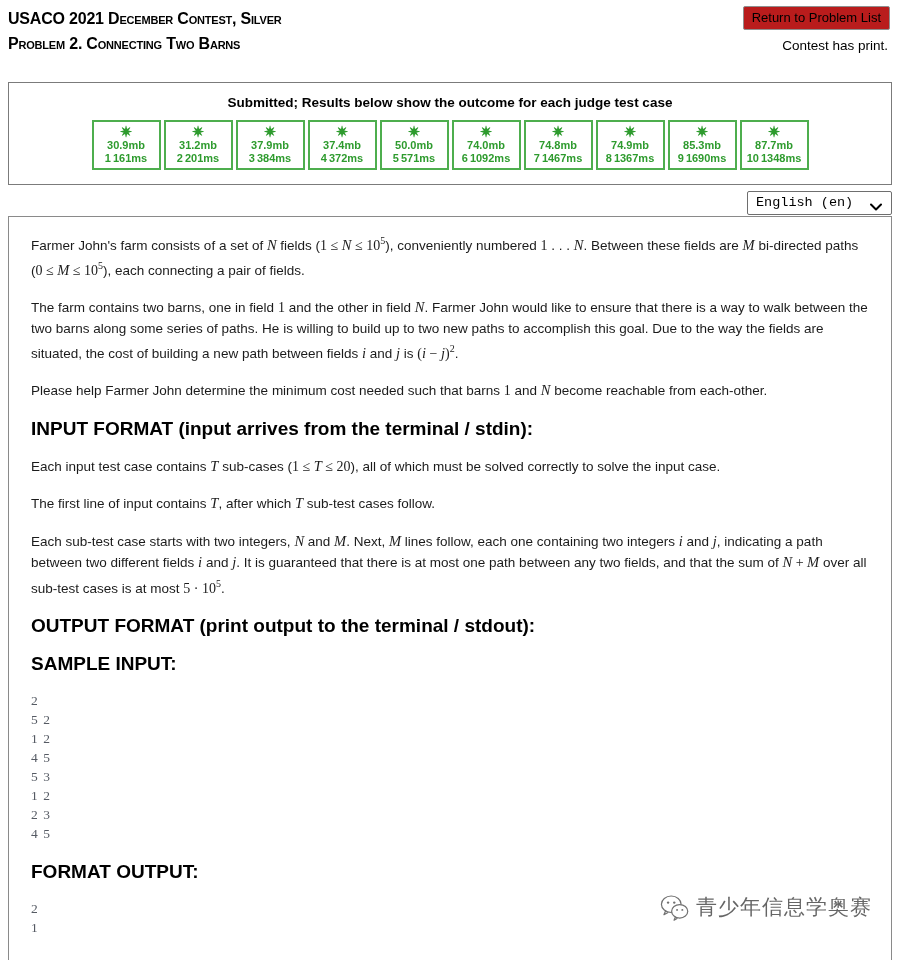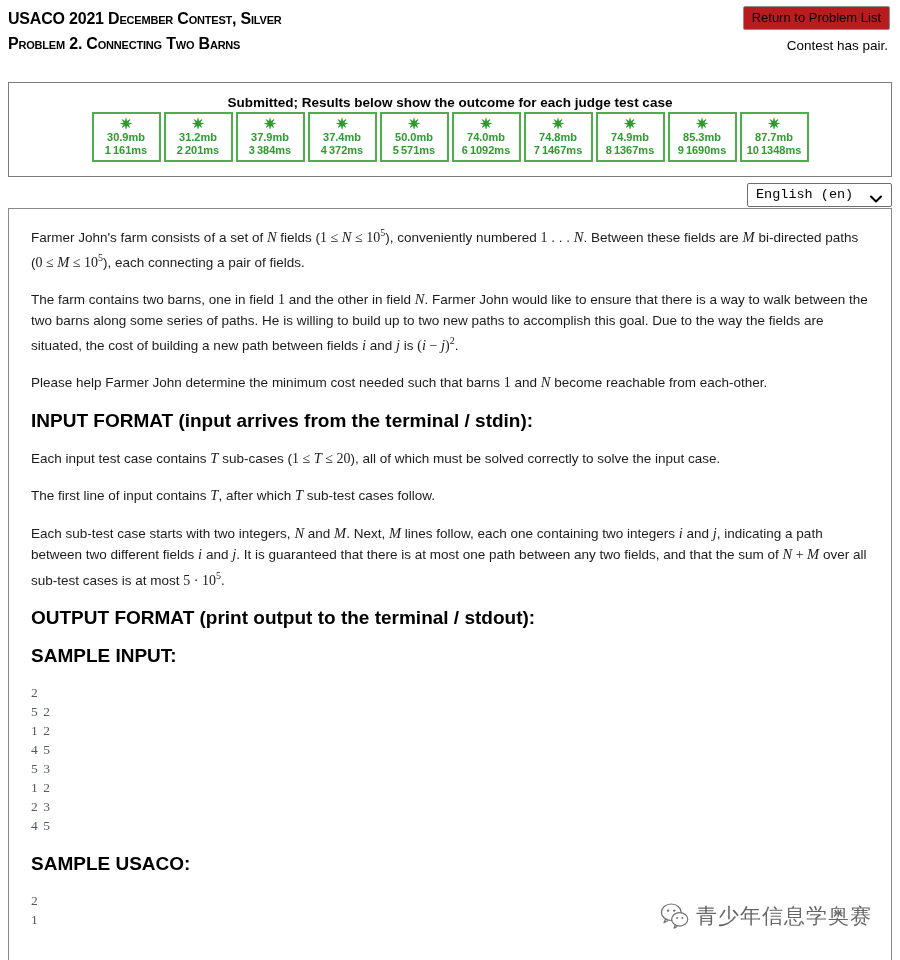--- a/index.html
+++ b/index.html
@@ -67,21 +67,21 @@
     margin: 10px 8px 0 8px;
     border: 1px solid #7b7b7b;
     background: #ffffff;
     padding: 12px 10px 14px 10px;
   }
   .results-heading {
     text-align: center;
     font-weight: bold;
     font-size: 13.5px;
     color: #000;
-    margin-bottom: 2px;
+    margin-bottom: 10px;
   }
   .case-row {
     display: flex;
     justify-content: center;
     align-items: stretch;
     gap: 3px;
   }
   .case-box {
     width: 69px;
     border: 2px solid #4eae4e;
@@ -193,21 +193,21 @@
   
   .watermark {
     position: absolute;
     left: 660px;
     top: 893px;
     width: 240px;
     height: 46px;
     pointer-events: none;
     opacity: 0.72;
     display: flex;
-    align-items: center;
+    align-items: flex-start;
     gap: 6px;
   }
   .wm-logo {
     width: 30px;
     height: 30px;
     flex: 0 0 30px;
   }
   .wm-text {
     font-family: "DejaVu Sans", sans-serif;
     font-size: 21px;
@@ -219,21 +219,21 @@
 </head>
 <body>
 
 <div class="header">
   <div class="title-block">
     <div class="title-line">USACO 2021 December Contest, Silver</div>
     <div class="title-line">Problem 2. Connecting Two Barns</div>
   </div>
   <div class="header-right">
     <div class="btn-return">Return to Problem List</div>
-    <div class="contest-status">Contest has pair.</div>
+    <div class="contest-status">Contest has print.</div>
   </div>
 </div>
 
 <div class="results-panel">
   <div class="results-heading">Submitted; Results below show the outcome for each judge test case</div>
   <div class="case-row" id="case-row">
       <div class="case-box" style="border-color: rgb(78, 174, 78);">
         <span class="case-status">✷</span>
         <span class="case-mem">30.9mb</span>
         <span class="case-bottom"><span class="case-num">1</span><span>161ms</span></span>
@@ -320,21 +320,21 @@
 
   <pre class="sample">2
 5 2
 1 2
 4 5
 5 3
 1 2
 2 3
 4 5</pre>
 
-  <div class="sec-head">SAMPLE USACO:</div>
+  <div class="sec-head">FORMAT OUTPUT:</div>
 
   <pre class="sample">2
 1</pre>
 
 </div>
 
 <div class="watermark">
   <span class="wm-logo">
     <svg viewBox="0 0 32 32" width="30" height="30" aria-hidden="true">
       <ellipse cx="12" cy="12" rx="10.5" ry="8.8" fill="none" stroke="#3a3a3a" stroke-width="1.3"></ellipse>

